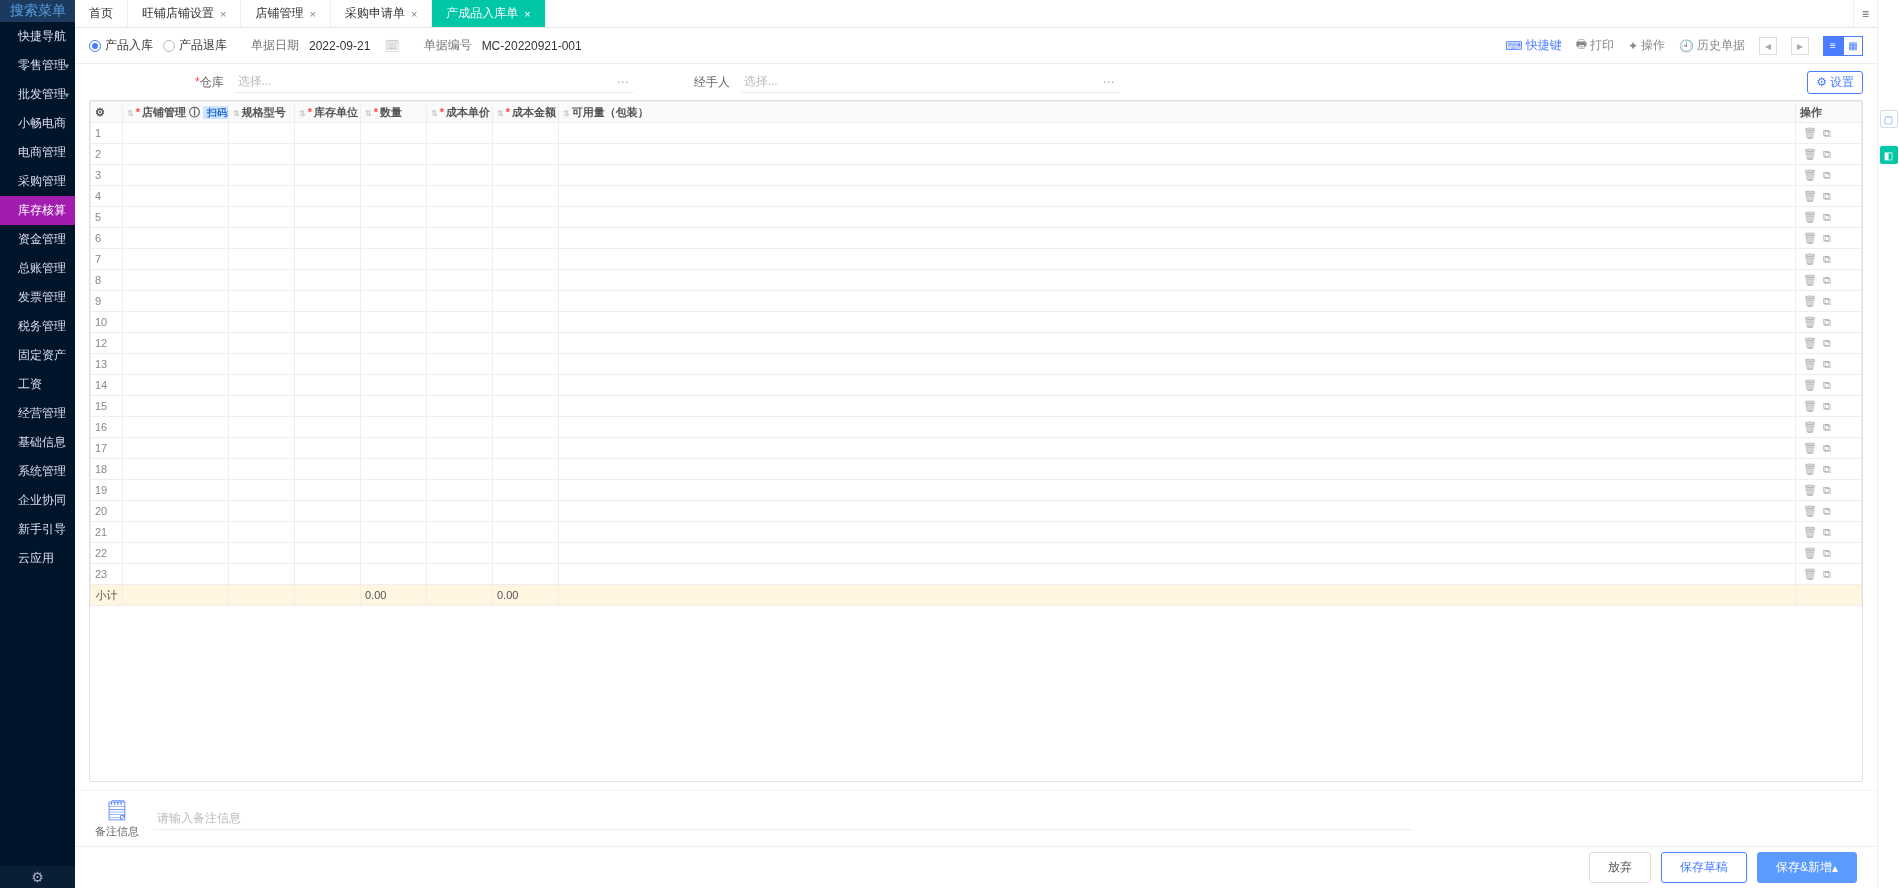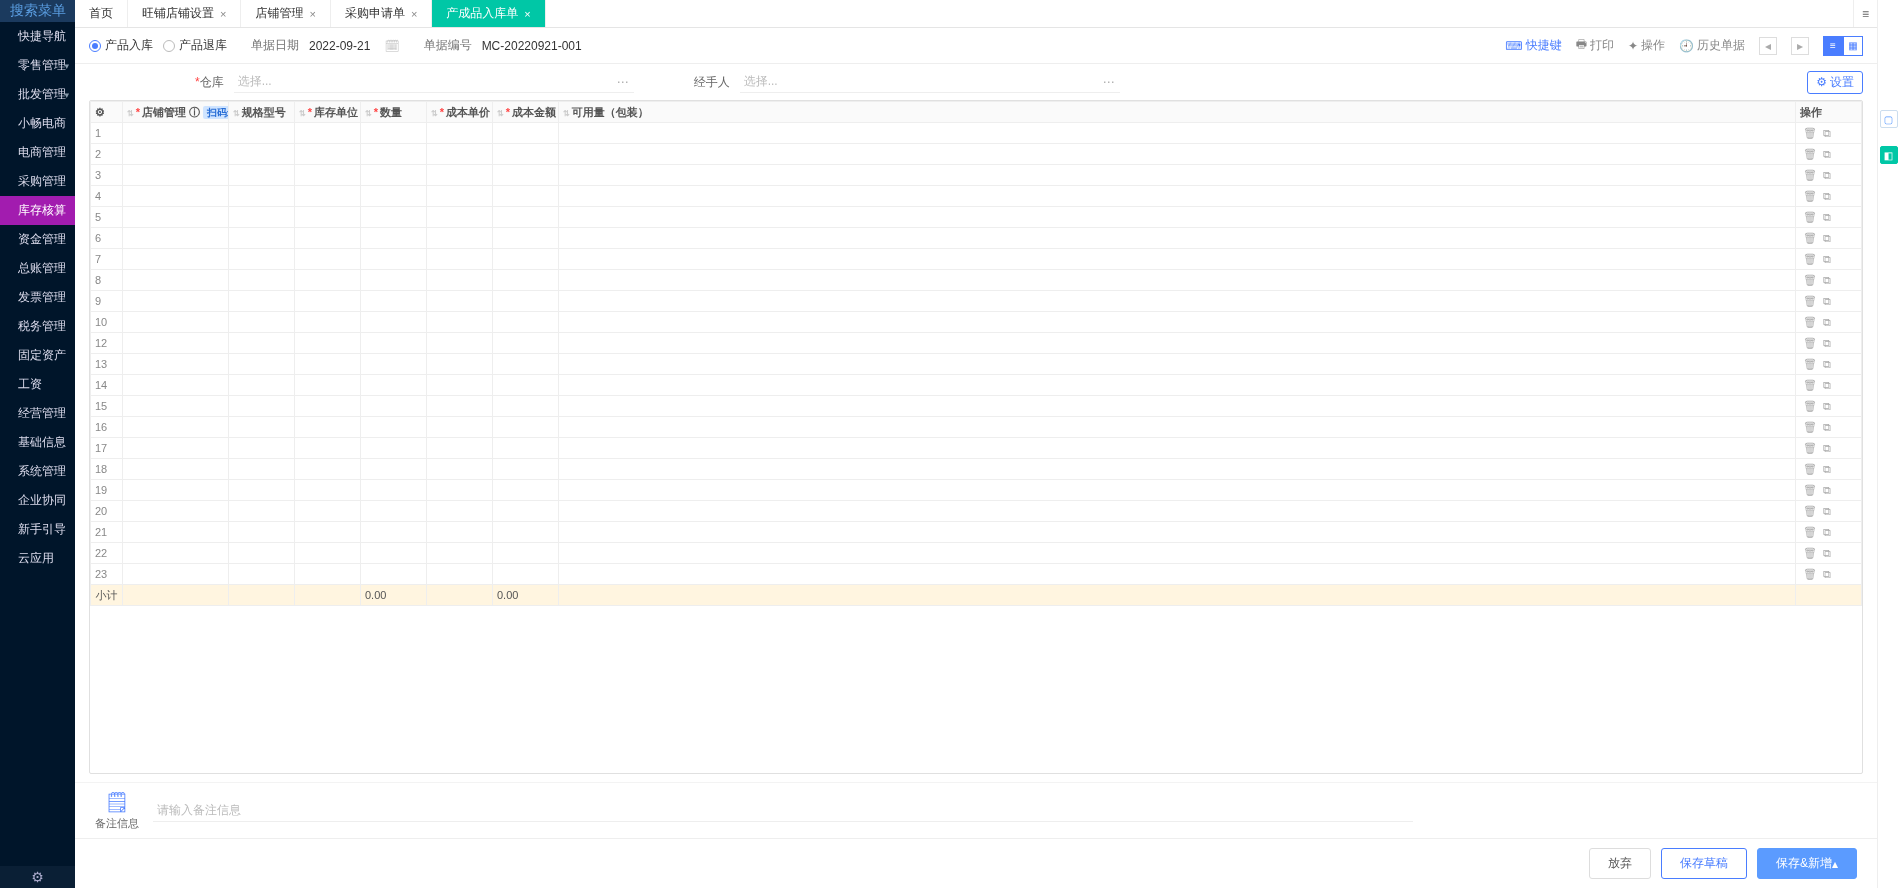--- a/index.html
+++ b/index.html
@@ -54,21 +54,21 @@
 .scan-chip{background:#cfe4ff;color:#2a6fd6;font-size:10px;border-radius:2px;padding:1px 4px;margin-left:3px}
 .opicon{color:#aaa;margin:0 3px;cursor:pointer}
 .subtotal td{background:#fff5e0;color:#555;font-weight:400;position:sticky;bottom:0}
 .subtotal .col-idx{text-align:center}
 .num{text-align:right;padding-right:6px}
 .remark{height:56px;padding:8px 20px;display:flex;align-items:center;gap:14px;border-top:1px solid #f3f3f3}
 .remark-iconbox{display:flex;flex-direction:column;align-items:center;gap:2px;color:#4a7dff}
 .remark-iconbox .lbl{font-size:11px;color:#666}
 .remark input{flex:0 0 1260px;border:none;border-bottom:1px solid #eee;padding:4px;font-size:12px;outline:none;color:#0369a1}
 .remark input::placeholder{color:#bbb}
-.footer{height:50px;border-top:1px solid #eee;display:flex;align-items:center;justify-content:flex-end;padding:0 20px;gap:10px}
+.footer{height:42px;border-top:1px solid #eee;display:flex;align-items:center;justify-content:flex-end;padding:0 20px;gap:10px}
 .btn{border:1px solid #ddd;background:#fff;border-radius:3px;padding:6px 18px;cursor:pointer;font-size:12px;color:#555}
 .btn.outline-blue{border-color:#4a7dff;color:#4a7dff}
 .btn.primary{background:#5b9bff;border-color:#5b9bff;color:#fff;display:flex;align-items:center;}
 .right-rail{width:22px;background:#fff;border-left:1px solid #eee;display:flex;flex-direction:column;align-items:center;padding-top:110px;gap:18px;flex-shrink:0}
 .rail-btn{width:18px;height:18px;border:1px solid #cde;border-radius:2px;display:flex;align-items:center;justify-content:center;color:#5b9bff;cursor:pointer;font-size:10px}
 .rail-btn.act{background:#00c7a6;border-color:#00c7a6;color:#fff}
 </style>
 </head>
 <body>
 

